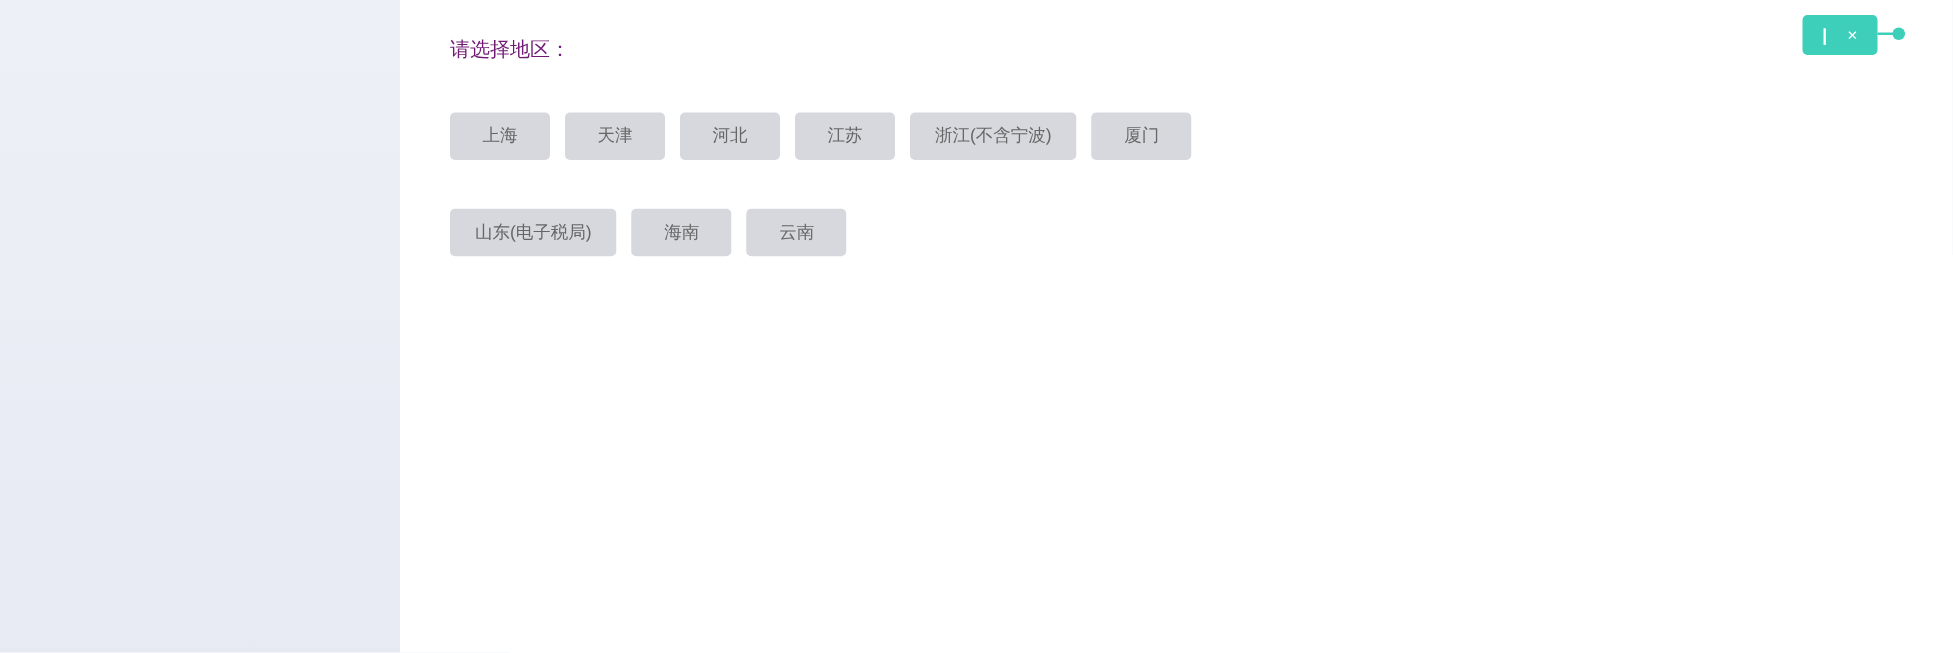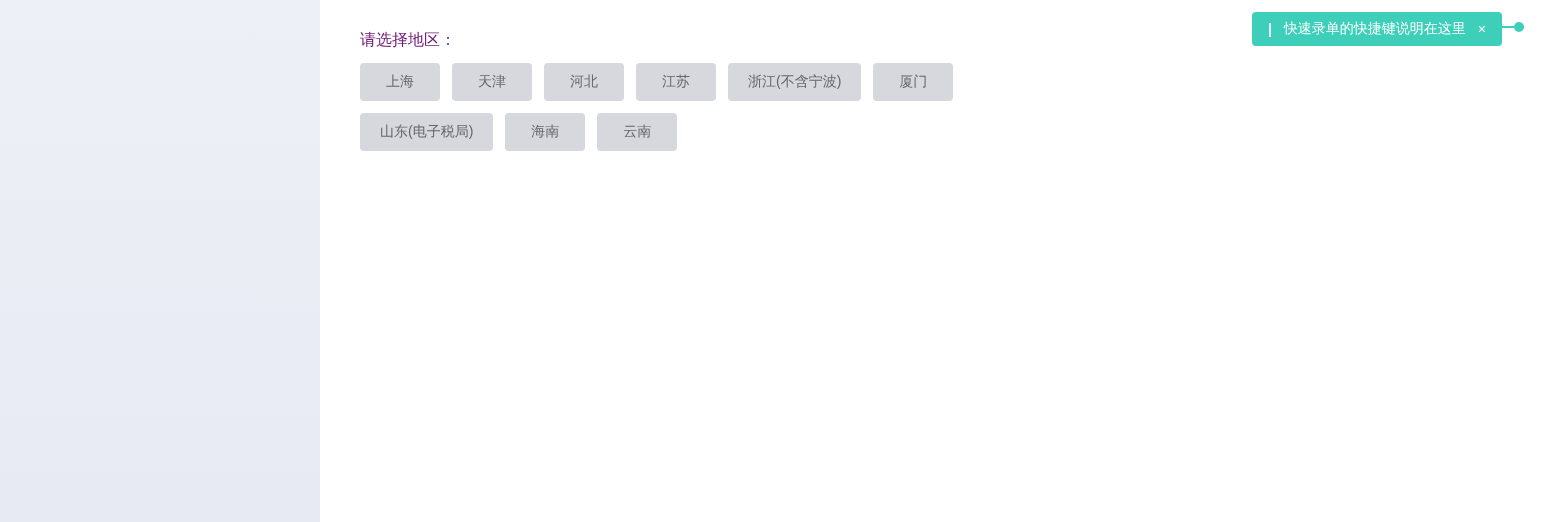--- a/index.html
+++ b/index.html
@@ -47,20 +47,21 @@
       background: #d6d8de;
       border: none;
       border-radius: 4px;
       padding: 10px 20px;
       font-size: 14px;
       color: #666;
       cursor: pointer;
       min-width: 80px;
       text-align: center;
       white-space: nowrap;
+      margin-top: 27px;
     }
 
     
     .tooltip-banner {
       position: absolute;
       top: 12px;
       right: 60px;
       background: #3ecfbb;
       color: #fff;
       font-size: 14px;
@@ -135,18 +136,17 @@
   </div>
 
   <div class="row-two">
     <button class="region-btn">山东(电子税局)</button>
     <button class="region-btn">海南</button>
     <button class="region-btn">云南</button>
   </div>
 </div>
 
 <div class="tooltip-banner">
-  <span>快速录单的快捷键说明在这里</span>
   <span class="tooltip-close">×</span>
 </div>
 
 <div class="tooltip-line"></div>
 <div class="tooltip-dot"></div>
 
 </body></html>

